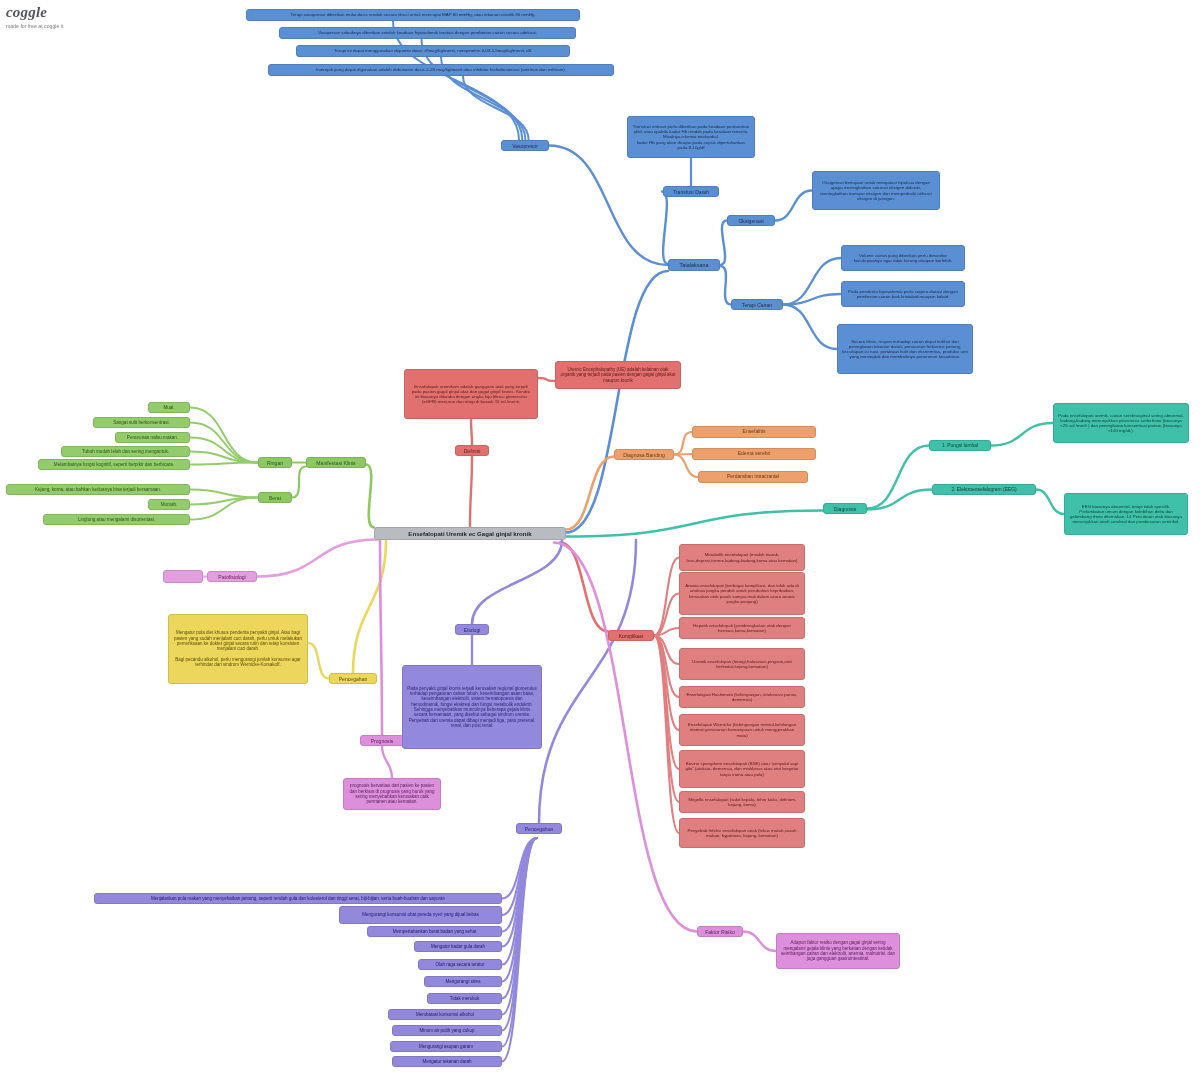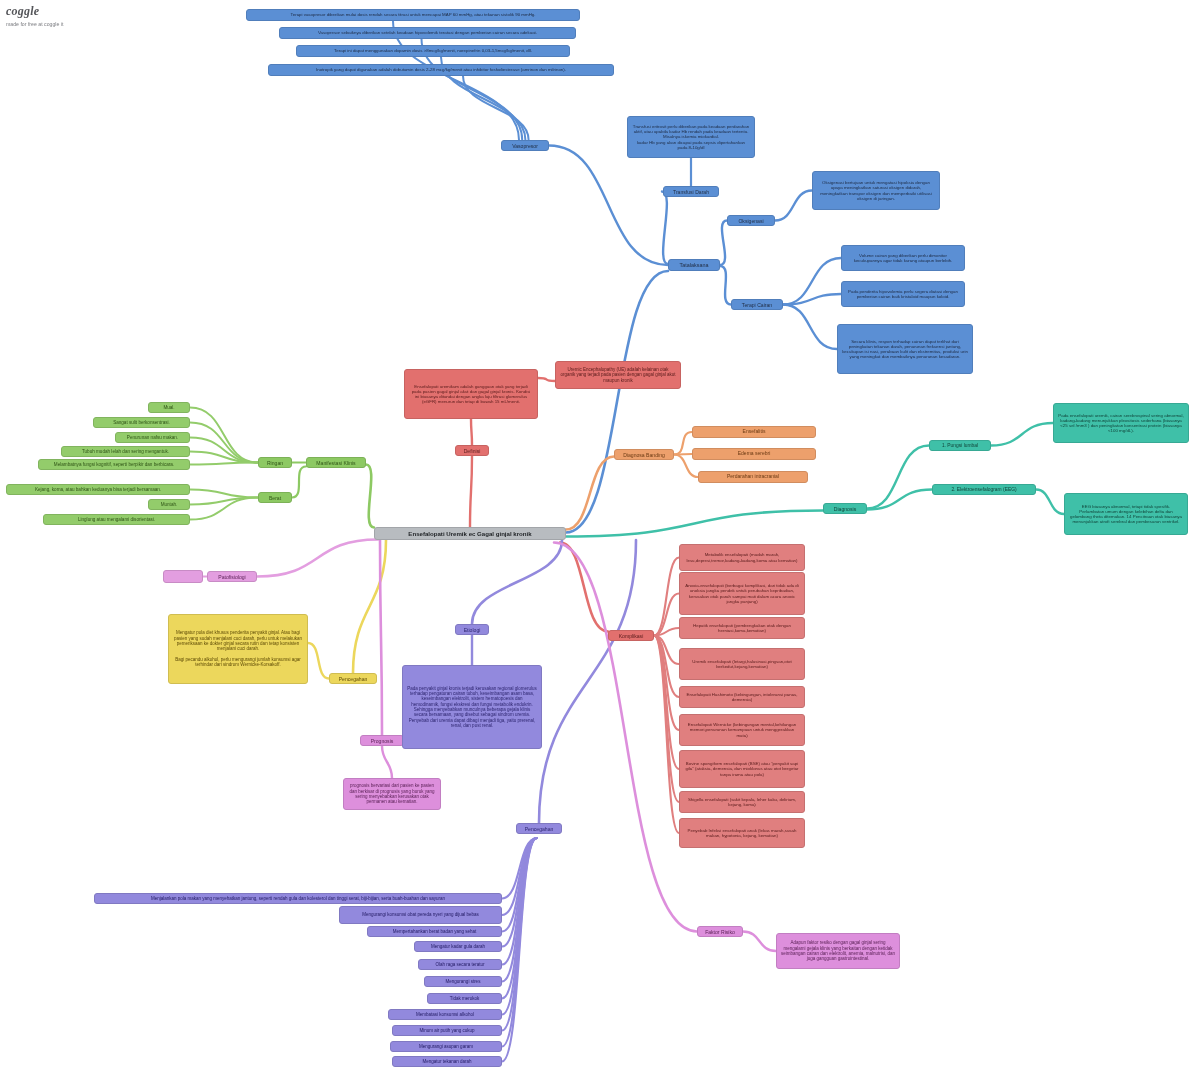--- a/index.html
+++ b/index.html
@@ -17,21 +17,21 @@
     text-align:center;
     line-height:1.18;
     padding:2px 4px;
     z-index:5;
   }
   .node span{display:block;}
   
   #logo{position:absolute;left:6px;top:4px;z-index:20;}
   #logo .brand{
     font-family:"Liberation Serif","DejaVu Serif",serif;
-    font-style:italic;font-weight:bold;font-size:12px;color:#55565a;letter-spacing:.2px;
+    font-style:italic;font-weight:bold;font-size:15px;color:#55565a;letter-spacing:.2px;
   }
   #logo .sub{font-size:5.2px;color:#7b7c80;margin-top:2px;}
 </style>
 </head>
 <body>
 
 <div id="canvas">
 
   <div id="logo">
     <div class="brand">coggle</div>

